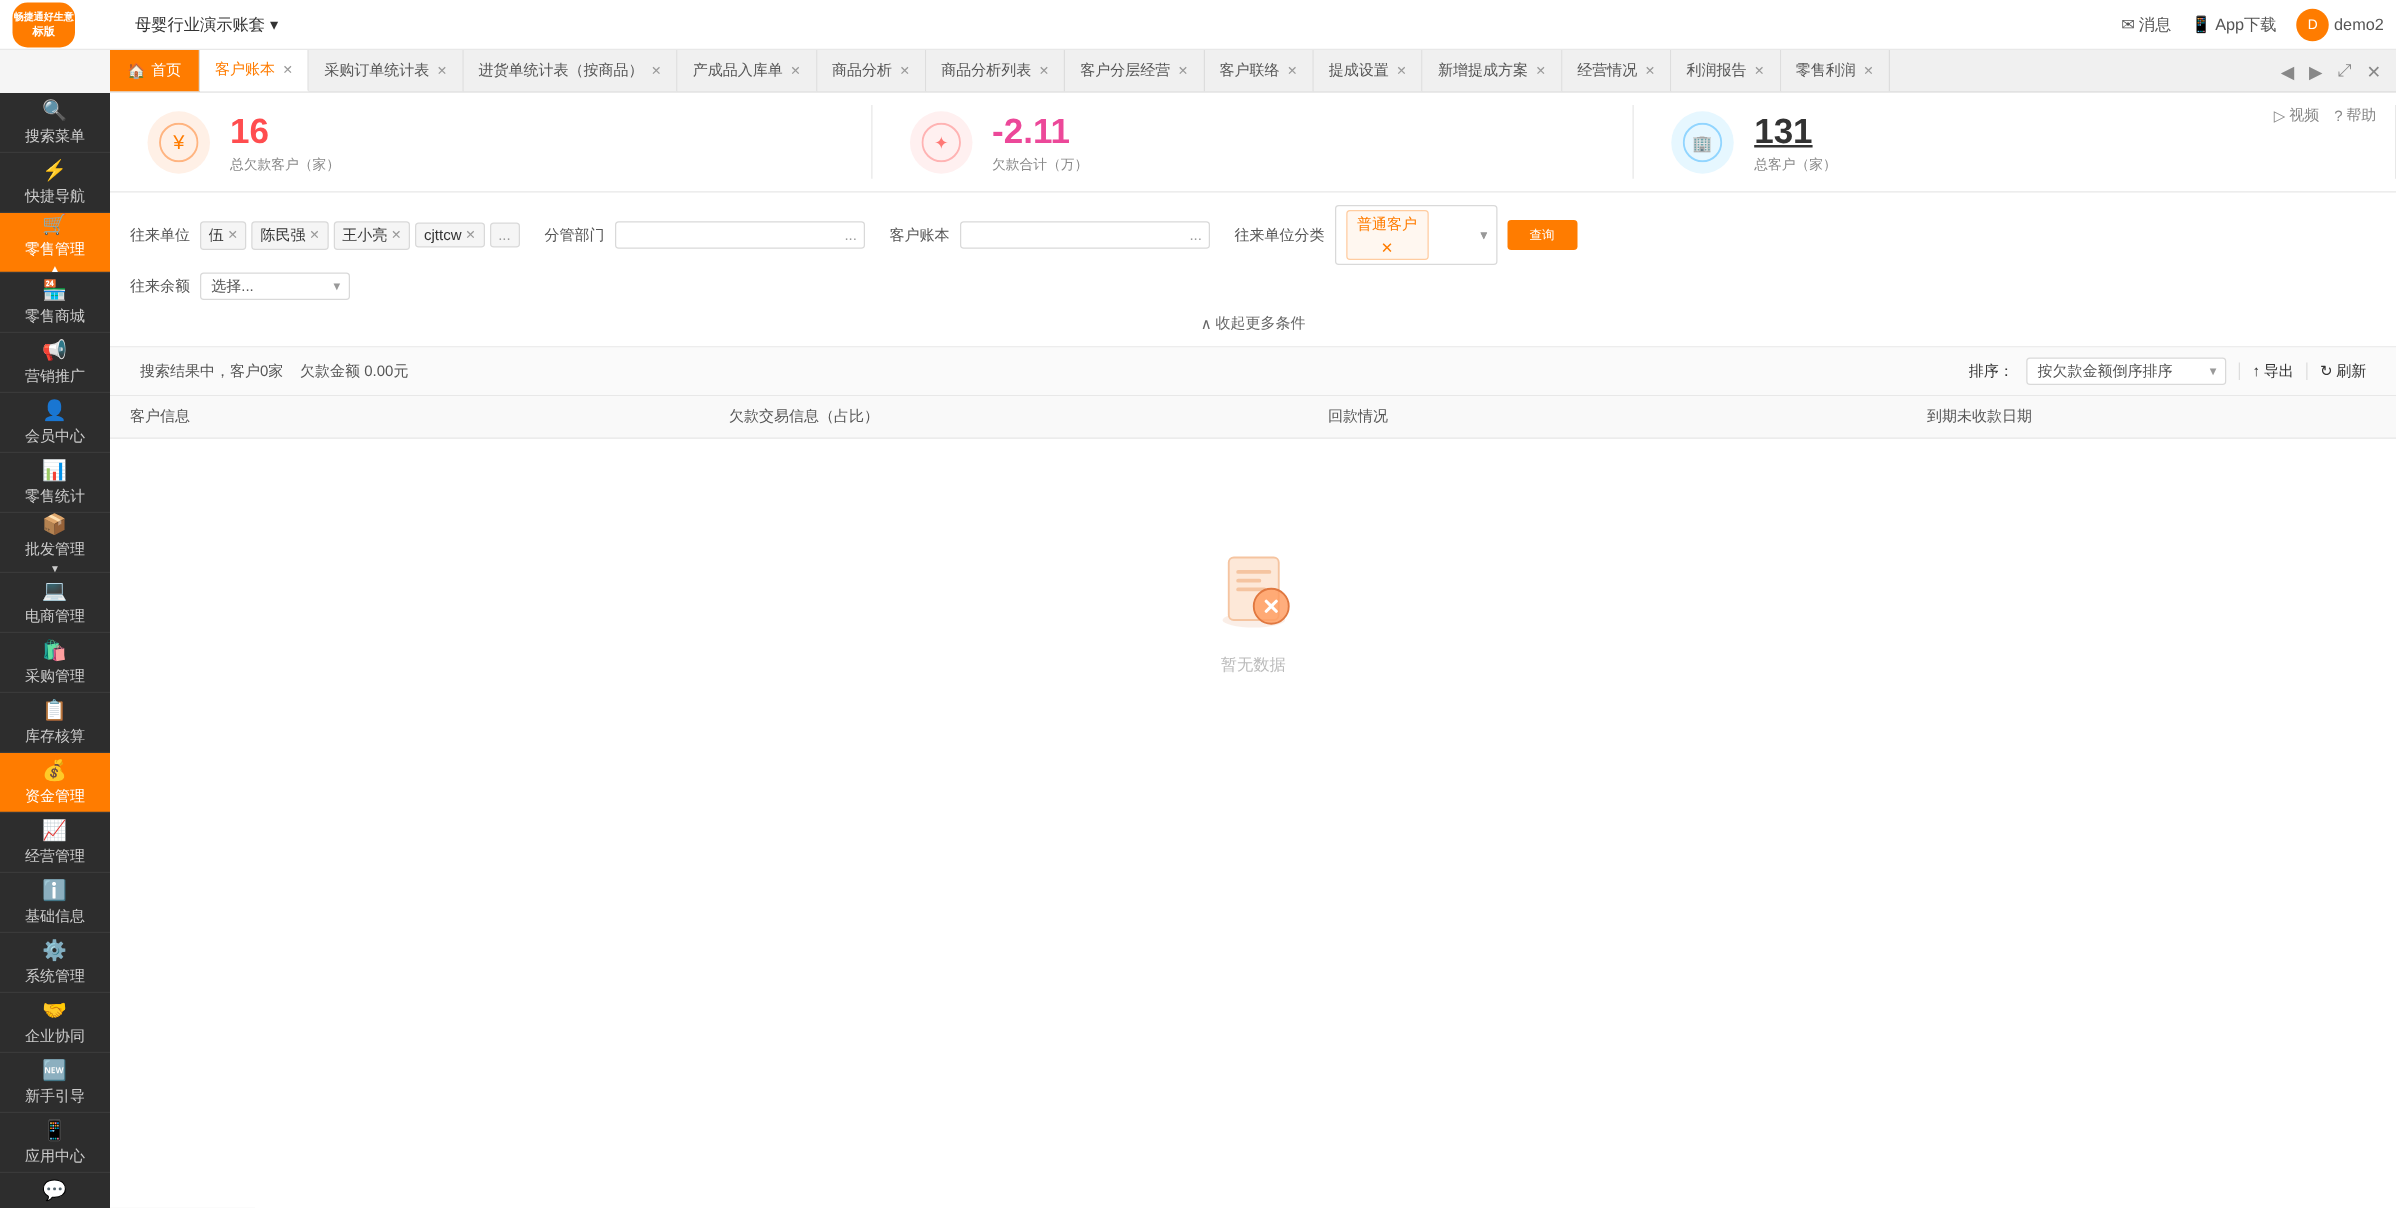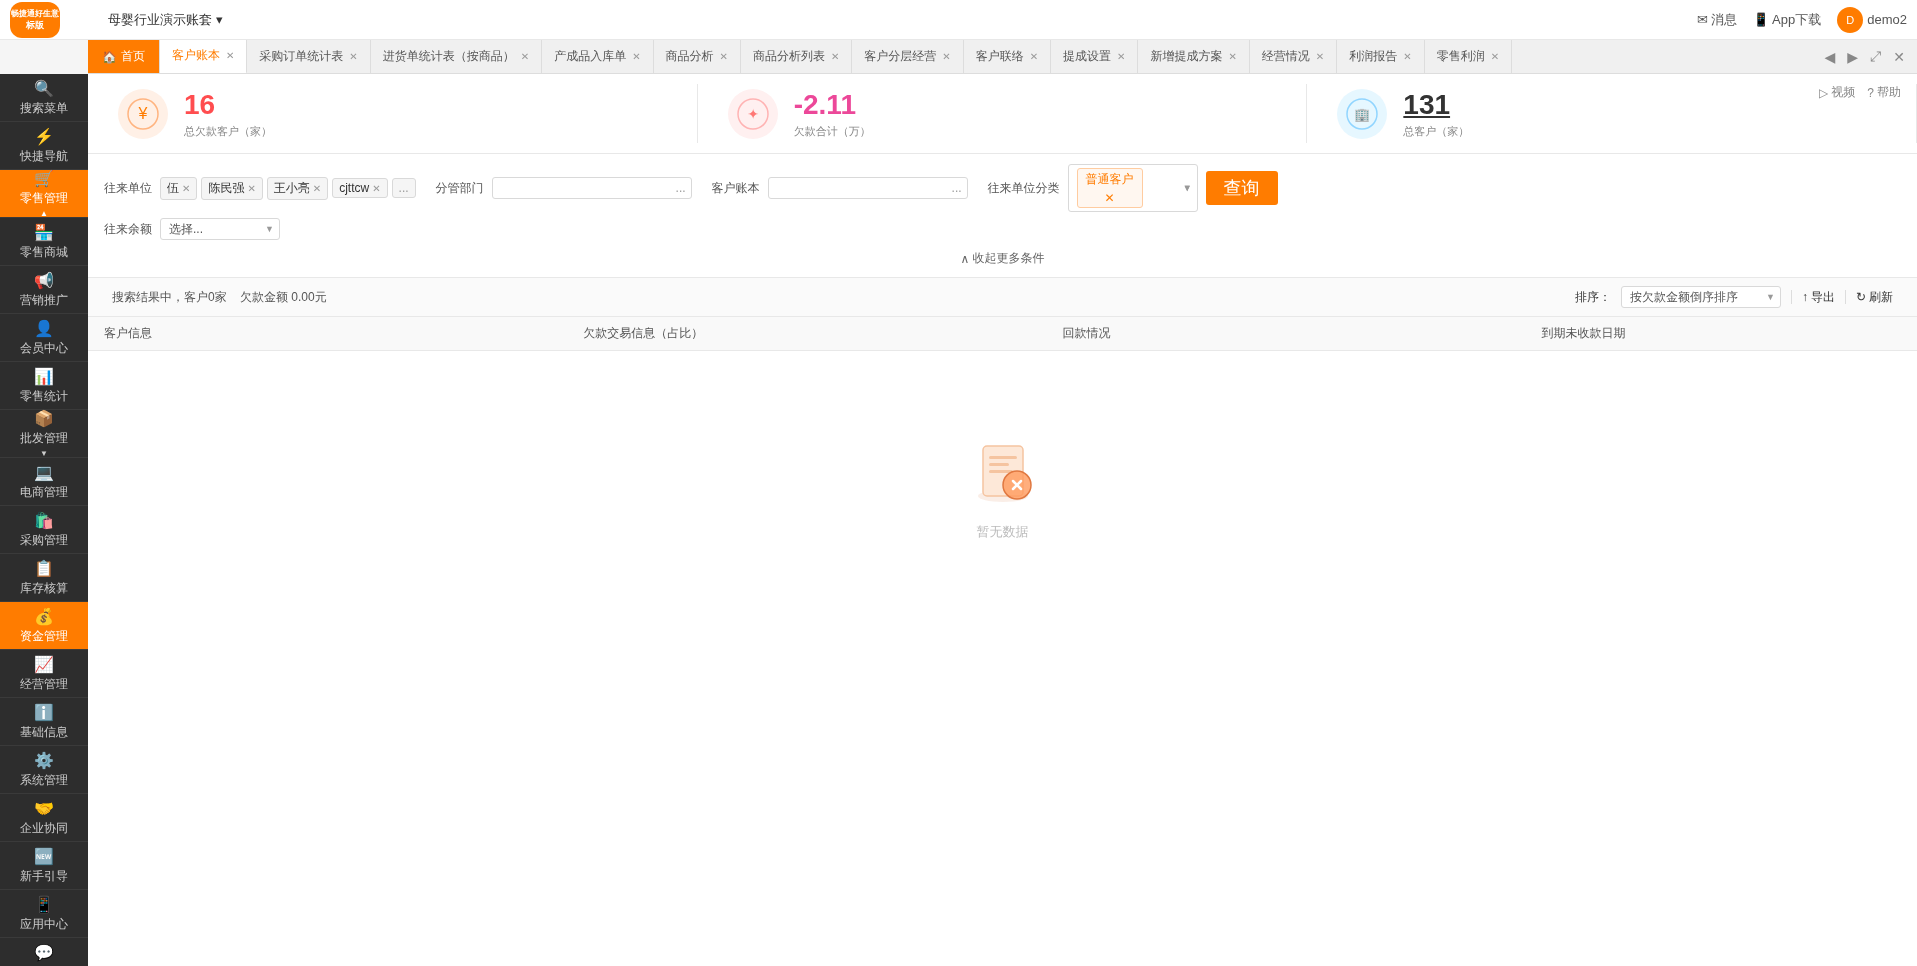--- a/index.html
+++ b/index.html
@@ -360,21 +360,21 @@
       flex-direction: column;
     }
     .category-tag .tag-x { color: #ff7c00; cursor: pointer; }
 
     .query-btn {
       background: #ff7c00;
       color: #fff;
       border: none;
       border-radius: 3px;
       padding: 5px 18px;
-      font-size: 18px;
+      font-size: 10px;
       cursor: pointer;
     }
 
     .divider { width: 1px; height: 14px; background: #ddd; }
   </style>
 </head>
 <body>
 
 <div class="top-header">
   <div class="logo-area">

